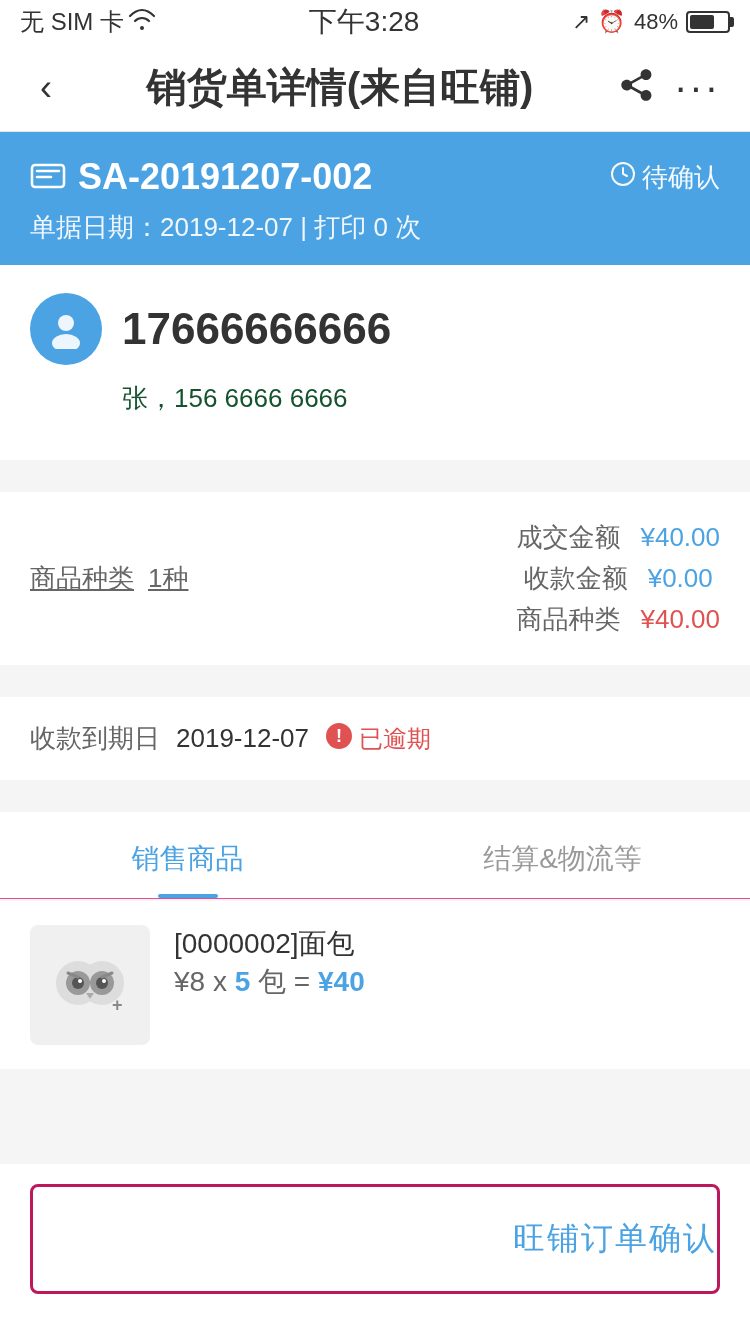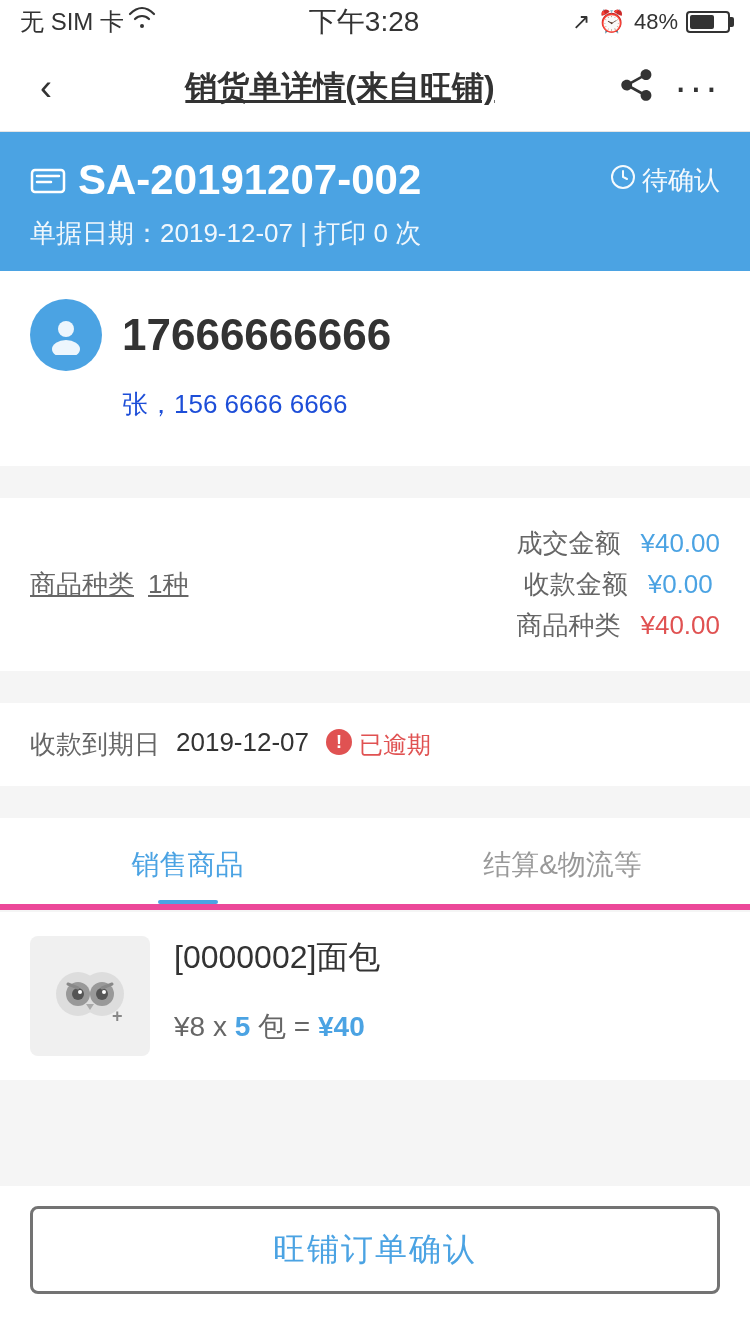--- a/index.html
+++ b/index.html
@@ -18,21 +18,21 @@
       width: 100%;
       height: 44px;
       background: #fff;
       display: flex;
       align-items: center;
       justify-content: space-between;
       padding: 0 20px;
       font-size: 24px;
       font-weight: 500;
     }
-    .status-left { display: flex; gap: 4px; }
+    .status-left { display: flex; align-items: center; gap: 4px; }
     .status-center { font-size: 28px; font-weight: 400; }
     .status-right { display: flex; align-items: center; gap: 8px; font-size: 22px; }
     .battery-icon {
       width: 44px; height: 22px; border: 2px solid #333; border-radius: 4px;
       position: relative; display: inline-flex; align-items: center; padding: 2px;
     }
     .battery-icon::after {
       content: ''; position: absolute; right: -6px; top: 50%;
       transform: translateY(-50%); width: 4px; height: 10px;
       background: #333; border-radius: 0 2px 2px 0;
@@ -50,24 +50,23 @@
       padding: 0 30px;
       border-bottom: 1px solid #e5e5e5;
     }
     .nav-back {
       font-size: 36px;
       color: #333;
       cursor: pointer;
       padding: 10px;
     }
     .nav-title {
-      font-size: 32px;
+      font-size: 40px;
       font-weight: 600;
       color: #333;
-      text-decoration: underline;
     }
     .nav-right {
       display: flex;
       align-items: center;
       gap: 20px;
     }
     .nav-icon-btn {
       font-size: 32px;
       color: #333;
       cursor: pointer;
@@ -79,21 +78,21 @@
       padding: 24px 30px 20px;
       color: #fff;
     }
     .order-id-row {
       display: flex;
       justify-content: space-between;
       align-items: center;
       margin-bottom: 12px;
     }
     .order-id {
-      font-size: 42px;
+      font-size: 36px;
       font-weight: 700;
       display: flex;
       align-items: center;
       gap: 12px;
     }
     .order-status {
       font-size: 26px;
       display: flex;
       align-items: center;
       gap: 6px;
@@ -120,21 +119,21 @@
       width: 72px; height: 72px;
       background: #4ba3e3;
       border-radius: 50%;
       display: flex;
       align-items: center;
       justify-content: center;
       color: #fff;
       font-size: 36px;
     }
     .customer-name { font-size: 44px; font-weight: 600; }
-    .customer-sub { font-size: 26px; color: #1d4ed8; margin-bottom: 16px; padding-left: 92px; }
+    .customer-sub { font-size: 26px; color: #14532d; margin-bottom: 16px; padding-left: 92px; }
     .customer-meta {
       display: flex;
       gap: 40px;
       font-size: 26px;
       color: #666;
       padding-top: 8px;
     }
     .meta-item { display: flex; gap: 10px; }
     .meta-label { color: #999; }
     .meta-value { color: #333; }
@@ -173,37 +172,38 @@
     .amount-blue { color: #4ba3e3; }
     .amount-red { color: #e05252; }
 
     
     .due-section {
       background: #fff;
       padding: 24px 30px;
       margin-bottom: 16px;
       font-size: 26px;
       display: flex;
+      align-items: center;
       gap: 16px;
     }
     .due-label { color: #666; }
     .due-date { color: #333; }
     .overdue-badge {
       display: flex;
       align-items: center;
       gap: 6px;
       color: #e05252;
       font-size: 24px;
     }
 
     
     .tabs {
       background: #fff;
       display: flex;
-      border-bottom: 6px solid #ec4899;
+      border-bottom: 1px solid #ec4899;
     }
     .tab {
       flex: 1;
       text-align: center;
       padding: 28px 0 20px;
       font-size: 28px;
       color: #999;
       position: relative;
       cursor: pointer;
     }
@@ -238,45 +238,45 @@
       height: 120px;
       background: #f0f0f0;
       border-radius: 8px;
       display: flex;
       align-items: center;
       justify-content: center;
       flex-shrink: 0;
     }
     .product-thumb svg { width: 80px; height: 60px; }
     .product-info { flex: 1; }
-    .product-name { font-size: 32px; color: #333; margin-bottom: 28px; }
+    .product-name { font-size: 28px; color: #333; margin-bottom: 0; }
     .product-price { font-size: 28px; color: #666; }
     .price-highlight { color: #4ba3e3; font-weight: 600; }
 
     
     .bottom-btn-area {
       position: fixed;
       bottom: 0;
       left: 0;
       width: 750px;
       background: #fff;
       padding: 20px 30px 40px;
     }
     .confirm-btn {
       width: 100%;
-      height: 88px;
-      border: 3px solid #737373;
+      height: 110px;
+      border: 3px solid #be185d;
       border-radius: 8px;
       background: #fff;
       color: #4ba3e3;
       font-size: 32px;
       font-weight: 500;
       display: flex;
       align-items: center;
-      justify-content: center;
+      justify-content: flex-end;
       cursor: pointer;
       letter-spacing: 2px;
     }
 
     
     .divider { height: 16px; background: #f5f5f5; }
   </style>
 </head>
 <body>
 

